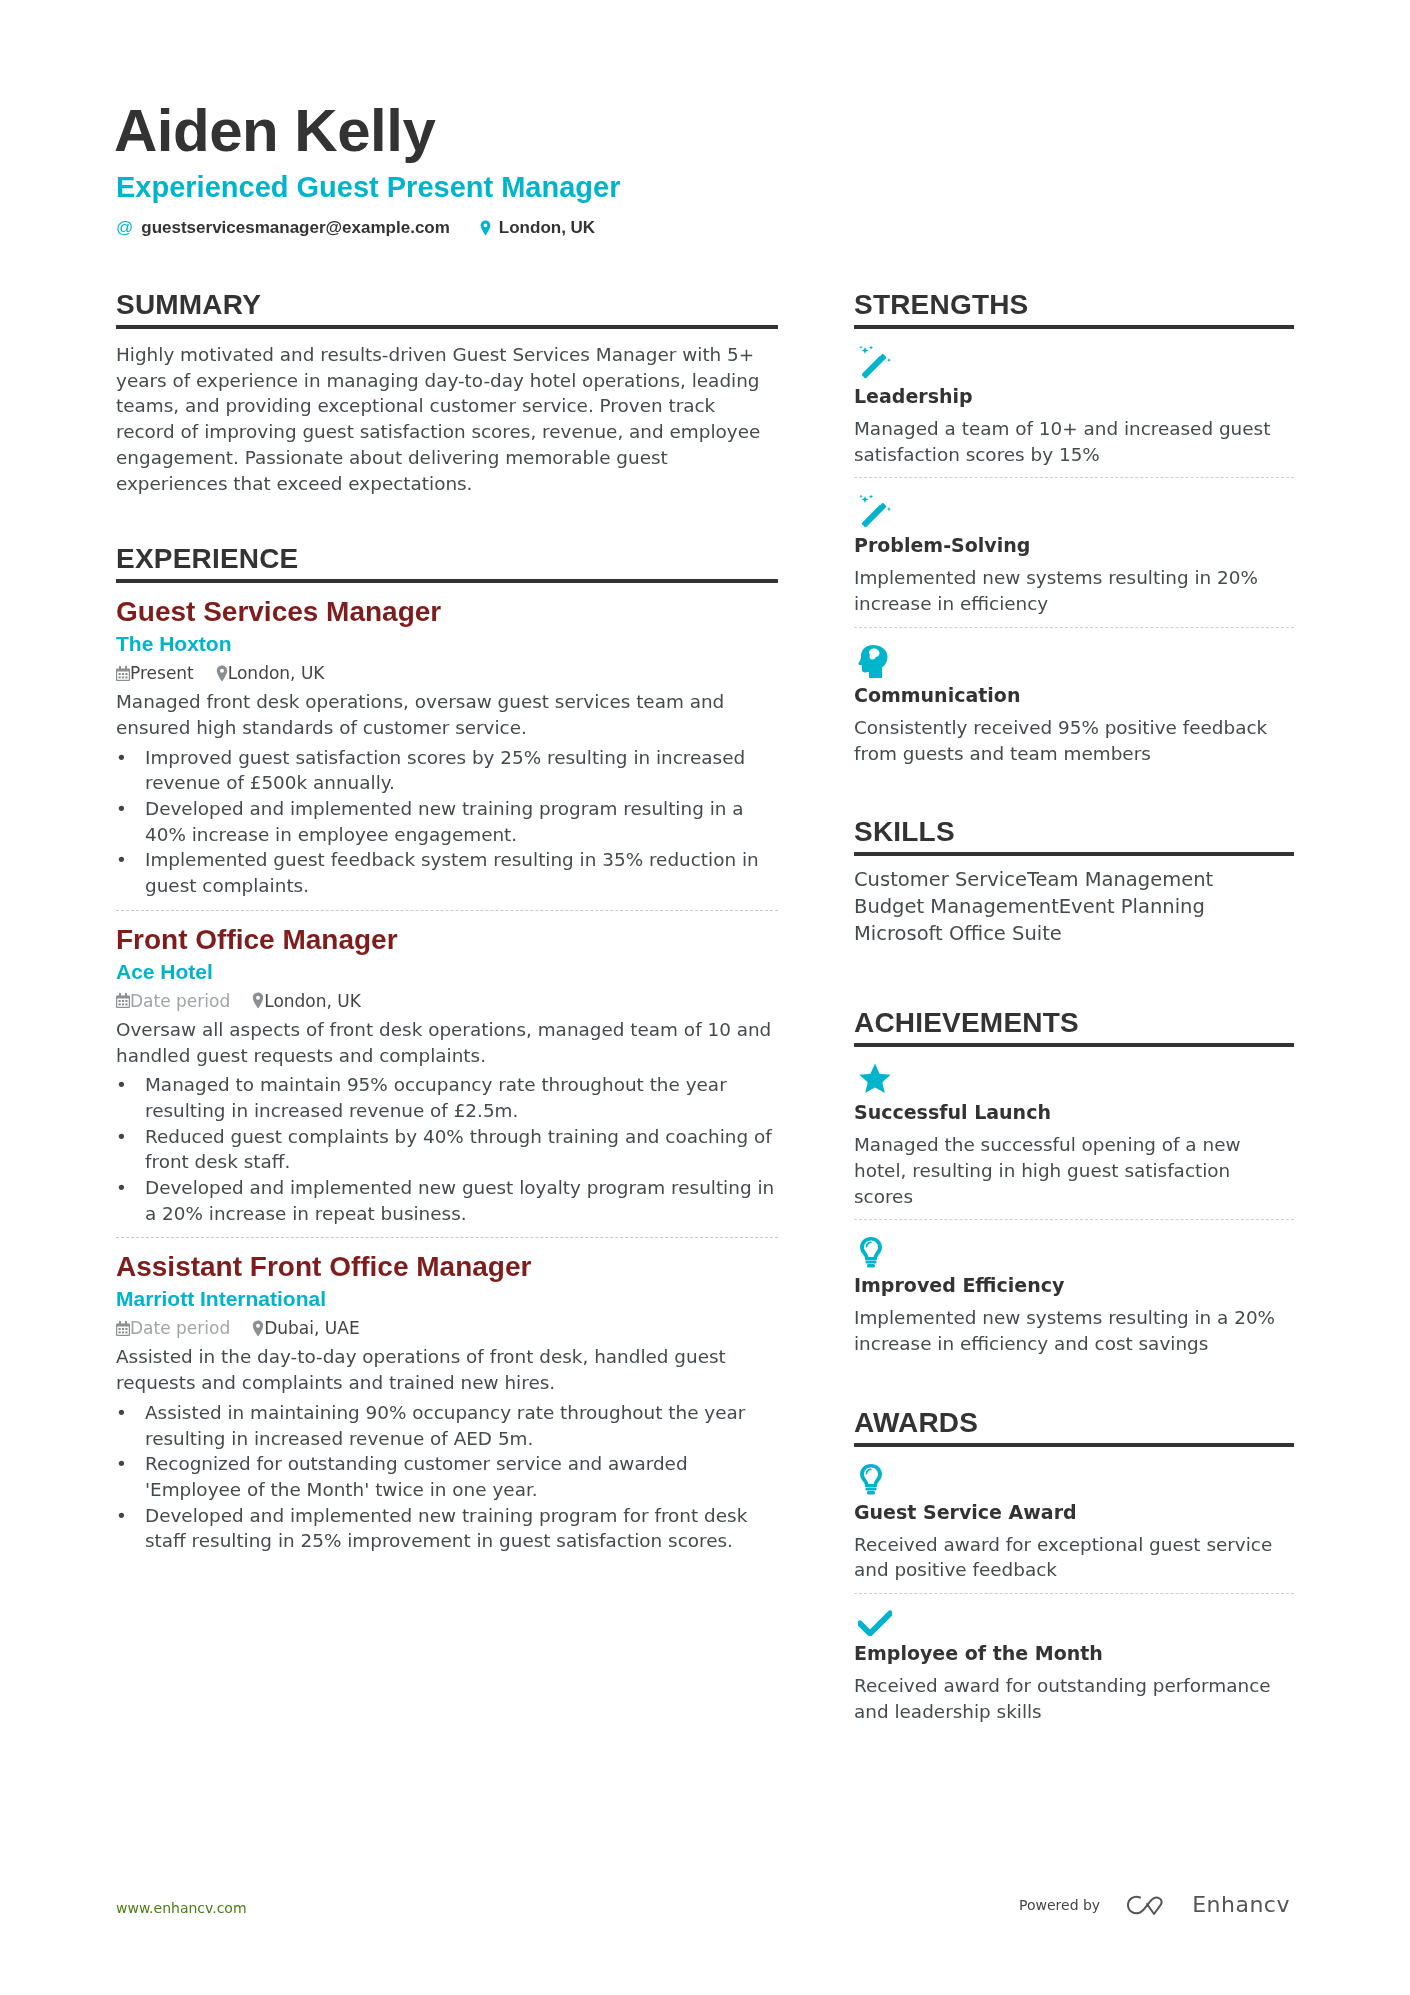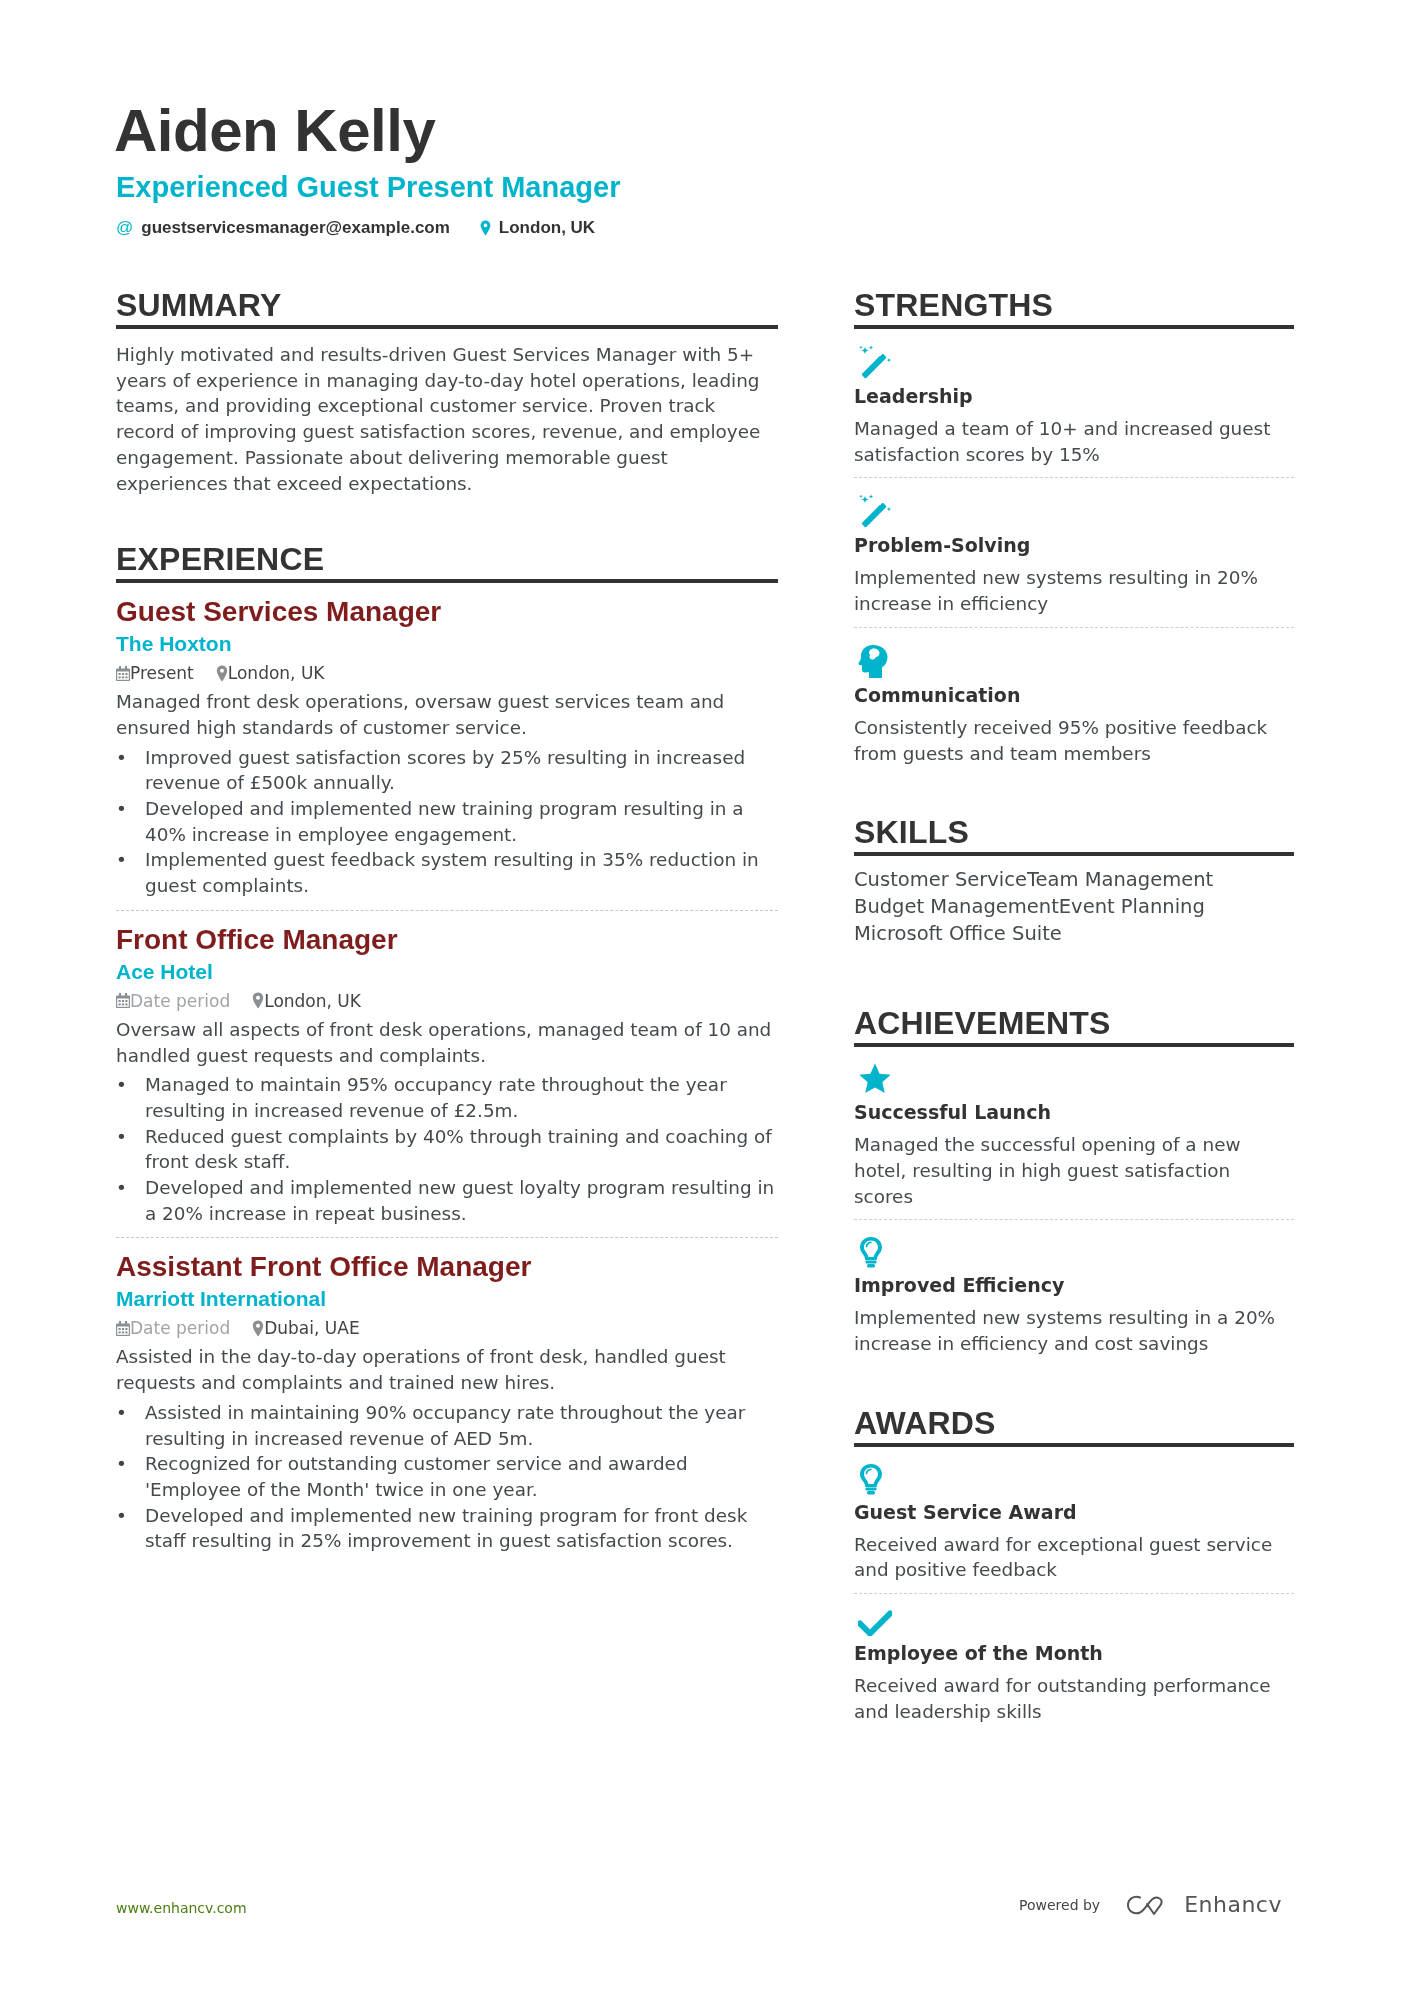--- a/index.html
+++ b/index.html
@@ -8,21 +8,21 @@
   .abs { position:absolute; }
   .name { left:114px; top:96px; font-size:60px; font-weight:700; color:#333333; letter-spacing:-0.5px; line-height:70px; white-space:nowrap; }
   .subtitle { left:116px; top:170px; font-size:29px; font-weight:700; color:#00b4cc; line-height:34px; white-space:nowrap; }
   .contact { left:116px; top:218px; font-size:17px; font-weight:700; color:#333; line-height:20px; display:flex; gap:30px; white-space:nowrap; }
   .contact .item { display:flex; align-items:center; gap:8px; }
   .accent { color:#00b4cc; }
 
   .col-left { left:116px; width:662px; }
   .col-right { left:854px; width:440px; }
 
-  .sec-head { font-size:32px; font-weight:700; color:#333; line-height:36px; text-transform:uppercase; letter-spacing:0.2px;
+  .sec-head { font-size:28px; font-weight:700; color:#333; line-height:36px; text-transform:uppercase; letter-spacing:0.2px;
               border-bottom:4px solid #333; padding-bottom:2px; white-space:nowrap; }
   .body-text { font-size:20px; line-height:25.7px; color:#444a4e; font-family:"DejaVu Sans", sans-serif; font-size:18.4px; }
   .summary { margin-top:13px; }
 
   .job { padding:12px 0 11px 0; border-bottom:1px dashed #c8c8c8; }
   .job:last-child { border-bottom:none; }
   .job-title { font-size:28px; line-height:34px; color:#7f1d1d; font-weight:700; }
   .company { font-size:21px; line-height:28px; font-weight:700; color:#00b4cc; margin-top:1px; }
   .meta { display:flex; gap:22px; font-size:18px; line-height:28px; color:#444; margin-top:1px; font-family:"DejaVu Sans", sans-serif; font-size:17px; }
   .meta .m { display:flex; align-items:center; }
@@ -38,21 +38,21 @@
   .feat .ico { width:59px; flex:none; padding-top:2px; padding-left:4px; }
   .feat .txt { flex:1; }
   .feat .ft { font-size:20px; font-weight:700; color:#333; line-height:26px; font-family:"DejaVu Sans", sans-serif; font-size:19px; }
   .feat .fd { margin-top:7px; }
 
   .skills { margin-top:10px; font-size:21px; line-height:27px; color:#444a4e; font-family:"DejaVu Sans", sans-serif; font-size:19.5px;}
 
   .footer-left { left:116px; top:1898px; font-size:15px; color:#4d7c0f; line-height:20px; font-family:"DejaVu Sans", sans-serif; font-size:14px; }
   .footer-right { left:1019px; top:1892px; display:flex; align-items:center; gap:26px; color:#444; }
   .footer-right .pb { font-size:14px; font-family:"DejaVu Sans", sans-serif; }
-  .footer-right .brand { display:flex; align-items:center; gap:12px; font-size:22px; color:#555; font-family:"DejaVu Sans", sans-serif; letter-spacing:0.5px; }
+  .footer-right .brand { display:flex; align-items:center; gap:20px; font-size:22px; color:#555; font-family:"DejaVu Sans", sans-serif; letter-spacing:0.5px; }
 </style>
 </head>
 <body>
 
 <div class="abs name">Aiden Kelly</div>
 <div class="abs subtitle">Experienced Guest Present Manager</div>
 <div class="abs contact">
   <div class="item">
     <span class="accent" style="font-size:17px;font-weight:400;">@</span>
     <span>guestservicesmanager@example.com</span>

